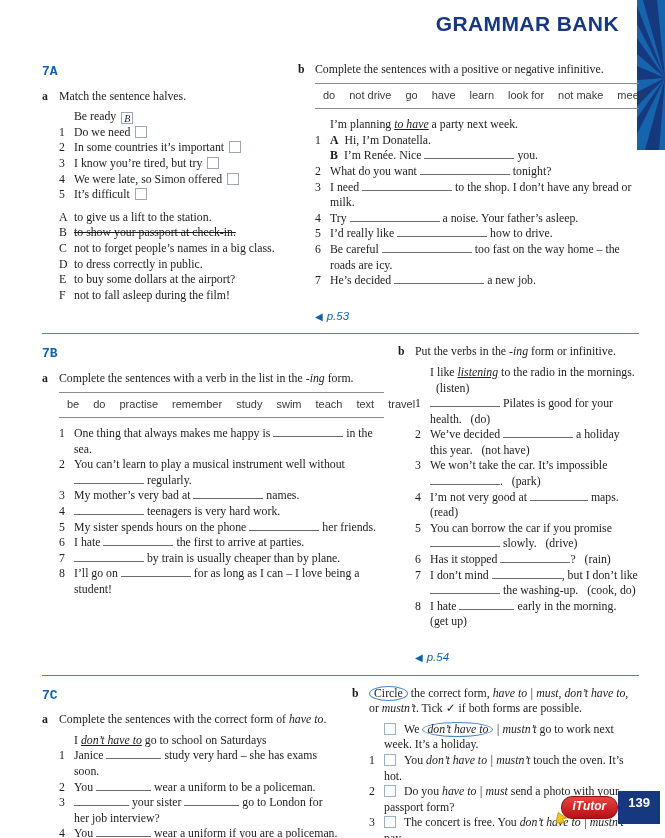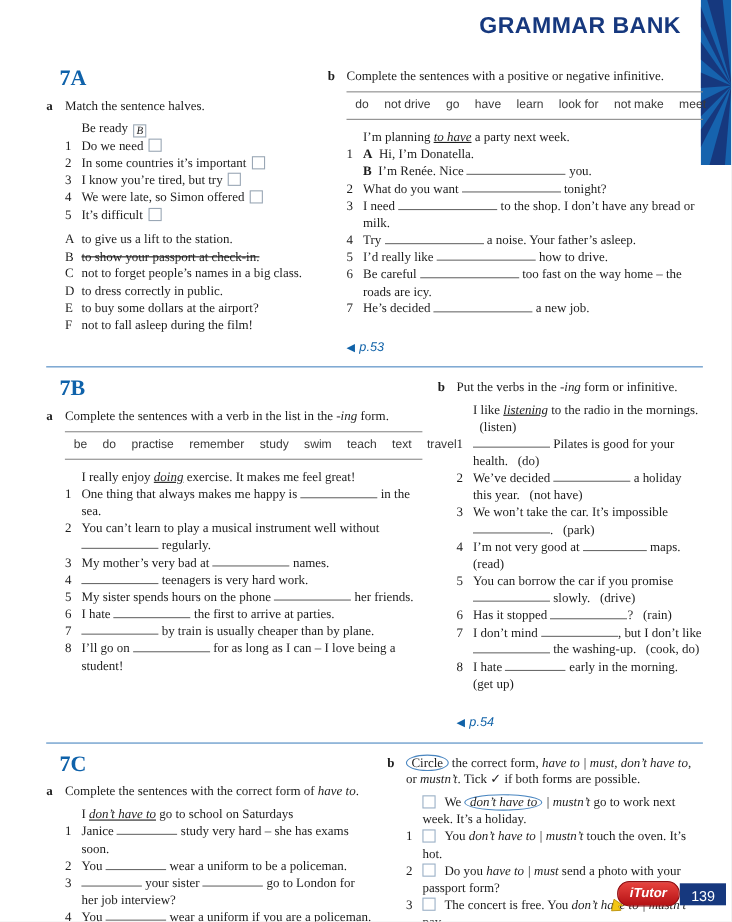--- a/index.html
+++ b/index.html
@@ -15,22 +15,22 @@
   .page-title {
     color:#16387e; font-family:"Liberation Sans","DejaVu Sans",sans-serif;
     font-weight:bold; font-size:21px; letter-spacing:0.4px;margin-left:22px;
   }
   .content { position:absolute; top:62px; left:42px; right:26px; }
   .sec-row { display:flex; align-items:flex-start; }
   .colA { flex:none; padding-right:14px; }
   .w7a { width:256px; } .w7b { width:356px; } .w7c { width:310px; }
   .colB { flex:1; min-width:0; }
   .sec-head {
-    color:#0f62aa; font-family:Liberation Serif, serif;
-    font-weight:bold; font-size:20px; margin:2px 0 9px 12px;
+    color:#0f62aa; font-family:Liberation Mono, monospace;
+    font-weight:bold; font-size:13px; margin:2px 0 9px 0;
   }
   .ex-head { display:flex; margin-bottom:5px; }
   .exlab { flex:none; width:17px; font-weight:bold; }
   .instr { flex:1; }
   .ex-body { margin-left:17px; }
   .item { display:flex; }
   .num { flex:none; width:15px; }
   .segs { flex:1; min-width:0; }
   .opts { margin-top:7px; }
   .wordbank {
@@ -60,21 +60,21 @@
   
   .footer { position:absolute; right:5px; bottom:14px; display:flex; align-items:center; }
   .itutor {
     position:relative; background:linear-gradient(#e8443f,#b41114); border:1px solid #8e0d10;
     border-radius:11px; padding:2px 11px 3px 11px; color:#fff;
     font-family:"Liberation Sans","DejaVu Sans",sans-serif; font-style:italic; font-weight:bold; font-size:12px;
   }
   .cursor { position:absolute; left:-7px; bottom:-6px; }
   .pagenum {
     background:#16387e; color:#fff; font-family:"Liberation Sans","DejaVu Sans",sans-serif;
-    font-weight:normal; font-size:13px; padding:4px 10px 0 10px;
+    font-weight:bold; font-size:13px; padding:4px 10px 13px 10px;
   }
 </style>
 </head>
 <body>
 
 <div class="page">
 
   <svg class="burst" viewBox="0 0 28 150" xmlns="http://www.w3.org/2000/svg">
     <rect width="28" height="150" fill="#1663ae"></rect>
     <g fill="#16387e">
@@ -211,24 +211,20 @@
         <div class="colA w7b">
           <h2 class="sec-head">7B</h2>
           <div>
             <div class="ex-head">
               <span class="exlab">a</span>
               <span class="instr"><span class="sg-t">Complete the sentences with a verb in the list in the </span><span class="sg-i">-ing</span><span class="sg-t"> form.</span></span>
             </div>
             <div class="ex-body">
               <div class="wordbank"><span class="wb-word">be</span><span class="wb-word">do</span><span class="wb-word">practise</span><span class="wb-word">remember</span><span class="wb-word">study</span><span class="wb-word">swim</span><span class="wb-word">teach</span><span class="wb-word">text</span><span class="wb-word">travel</span></div>
               <div class="item">
-                  <span class="num"></span>
-                  <span class="segs"><span class="sg-t">I really enjoy </span><span class="sg-iu">doing</span><span class="sg-t"> exercise. It makes me feel great!</span></span>
-                </div>
-              <div class="item">
                   <span class="num">1</span>
                   <span class="segs"><span class="sg-t">One thing that always makes me happy is </span><span class="sg-blank" style="width: 70px;"></span><span class="sg-t"> in the sea.</span></span>
                 </div>
               <div class="item">
                   <span class="num">2</span>
                   <span class="segs"><span class="sg-t">You can’t learn to play a musical instrument well without </span><span class="sg-blank" style="width: 70px;"></span><span class="sg-t"> regularly.</span></span>
                 </div>
               <div class="item">
                   <span class="num">3</span>
                   <span class="segs"><span class="sg-t">My mother’s very bad at </span><span class="sg-blank" style="width: 70px;"></span><span class="sg-t"> names.</span></span>

